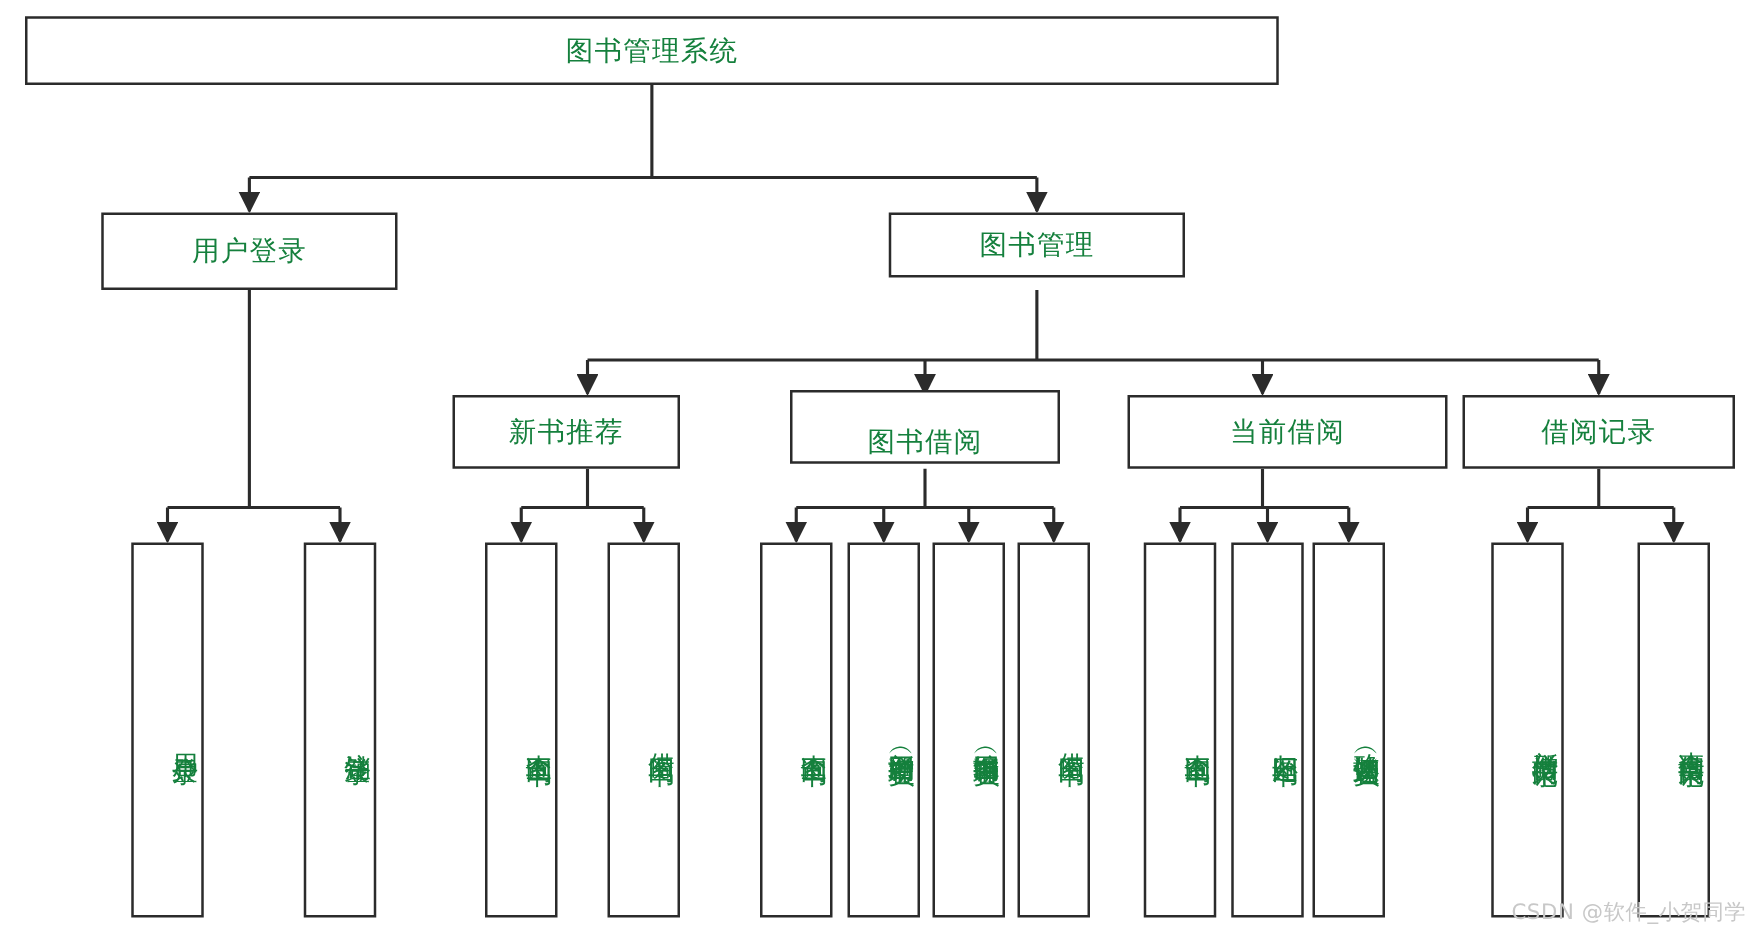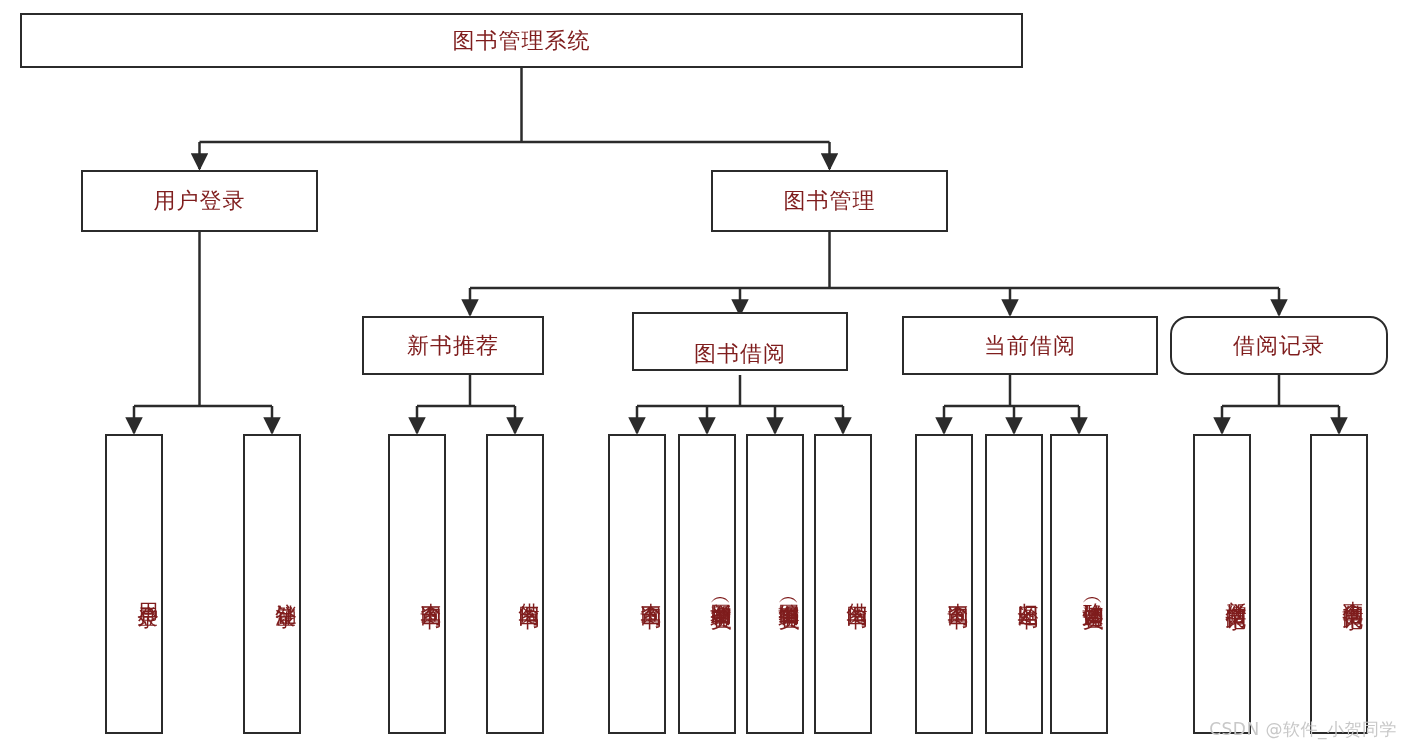--- a/index.html
+++ b/index.html
@@ -25,21 +25,21 @@
     pointer-events: none;
   }
   .node {
     position: absolute;
     box-sizing: border-box;
     border: 2px solid #2b2b2b;
     background: #ffffff;
     display: flex;
     align-items: center;
     justify-content: center;
-    color: #7f1d1d;
+    color: #15803d;
   }
   .node.horiz {
     font-size: 22px;
     letter-spacing: 1px;
   }
   .node.vert {
     writing-mode: vertical-rl;
     text-orientation: upright;
     font-size: 21px;
     line-height: 1.32;
@@ -112,33 +112,33 @@
         <path d="M 1339 406 L 1339 433" marker-end="url(#arrow)"></path>
       </g>
   </svg>
   <div id="nodes">
       <div class="node horiz" style="left: 20px; top: 13px; width: 1003px; height: 55px;">
         <span>图书管理系统</span>
       </div>
       <div class="node horiz" style="left: 81px; top: 170px; width: 237px; height: 62px;">
         <span>用户登录</span>
       </div>
-      <div class="node horiz" style="left: 711px; top: 170px; width: 237px; height: 62px;">
+      <div class="node horiz" style="left: 711px; top: 170px; width: 237px; height: 52px;">
         <span>图书管理</span>
       </div>
       <div class="node horiz" style="left: 362px; top: 316px; width: 182px; height: 59px;">
         <span>新书推荐</span>
       </div>
       <div class="node horiz" style="left: 632px; top: 312px; width: 216px; height: 59px; align-items: flex-end;">
         <span>图书借阅</span>
       </div>
       <div class="node horiz" style="left: 902px; top: 316px; width: 256px; height: 59px;">
         <span>当前借阅</span>
       </div>
-      <div class="node horiz" style="left: 1170px; top: 316px; width: 218px; height: 59px; border-radius: 18px;">
+      <div class="node horiz" style="left: 1170px; top: 316px; width: 218px; height: 59px;">
         <span>借阅记录</span>
       </div>
       <div class="node vert" style="left: 105px; top: 434px; width: 58px; height: 300px;">
         <span class="vlabel">用户登录</span>
       </div>
       <div class="node vert" style="left: 243px; top: 434px; width: 58px; height: 300px;">
         <span class="vlabel">注销登录</span>
       </div>
       <div class="node vert" style="left: 388px; top: 434px; width: 58px; height: 300px;">
         <span class="vlabel">查询图书</span>

